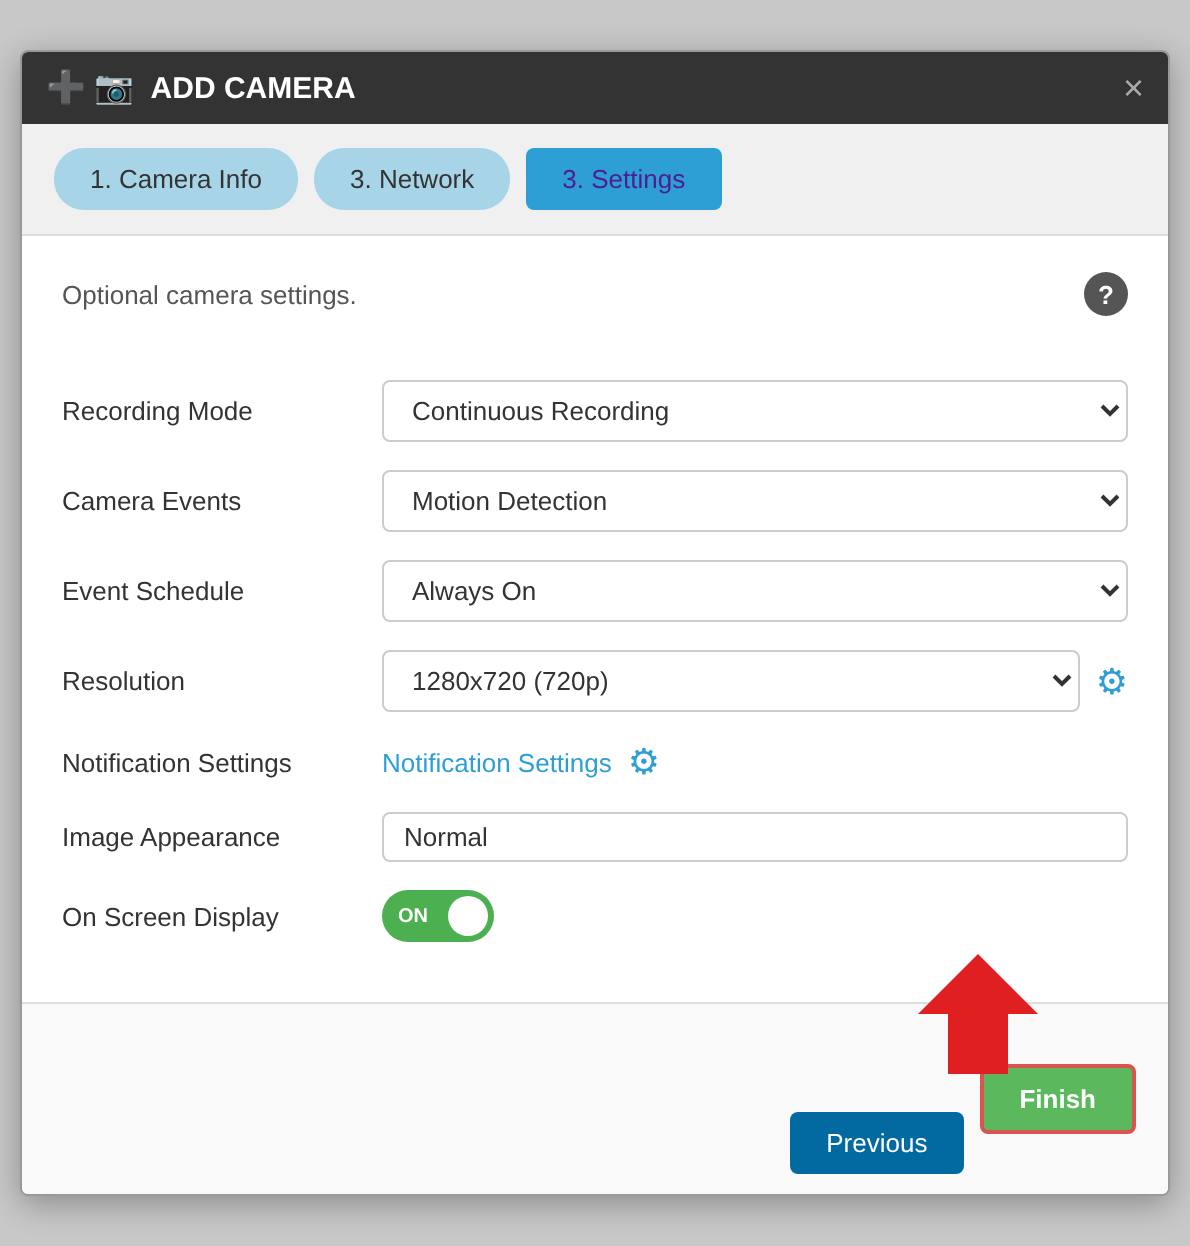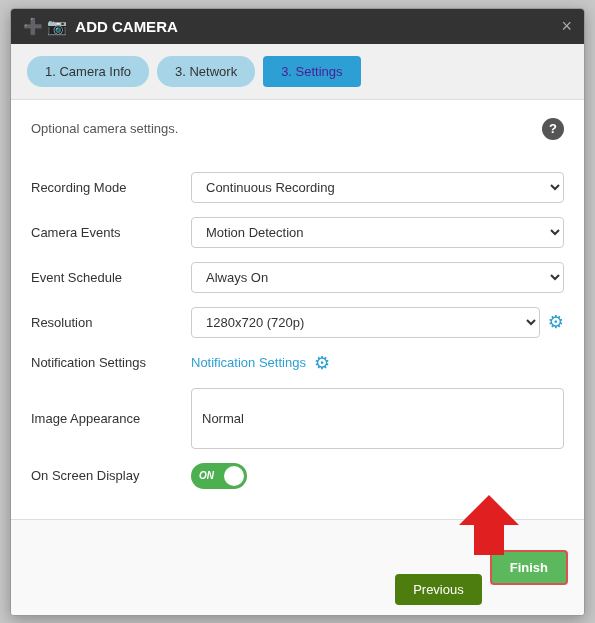--- a/index.html
+++ b/index.html
@@ -144,21 +144,20 @@
     }
     .toggle-slider {
       position: absolute;
       cursor: pointer;
       top: 0; left: 0; right: 0; bottom: 0;
       background: #4caf50;
       border-radius: 26px;
       transition: 0.3s;
       display: flex;
       align-items: center;
-      font-style: italic;
     }
     .toggle-slider::before {
       content: '';
       position: absolute;
       right: 3px;
       width: 20px;
       height: 20px;
       border-radius: 50%;
       background: #fff;
       transition: 0.3s;
@@ -175,21 +174,21 @@
       border-top: 1px solid #ddd;
       padding: 10px 16px;
       display: flex;
       justify-content: flex-end;
       gap: 8px;
       align-items: center;
       position: relative;
     }
     .btn-previous {
       padding: 8px 18px;
-      background: #4d7c0f;
+      background: #0369a1;
       color: #fff;
       border: none;
       border-radius: 4px;
       cursor: pointer;
       font-size: 13px;
       margin-top: 44px;
     }
     .btn-finish {
       padding: 8px 18px;
       background: #5cb85c;
@@ -204,21 +203,21 @@
       position: absolute;
       right: 60px;
       bottom: 52px;
       pointer-events: none;
     }
     .modal-footer-container {
       position: relative;
     }
     .normal-input {
       flex: 1;
-      padding: 22px 10px;
+      padding: 4px 10px;
       border: 1px solid #ccc;
       border-radius: 4px;
       font-size: 13px;
       background: #fff;
       color: #333;
     }
   </style>
 </head>
 <body>
 

